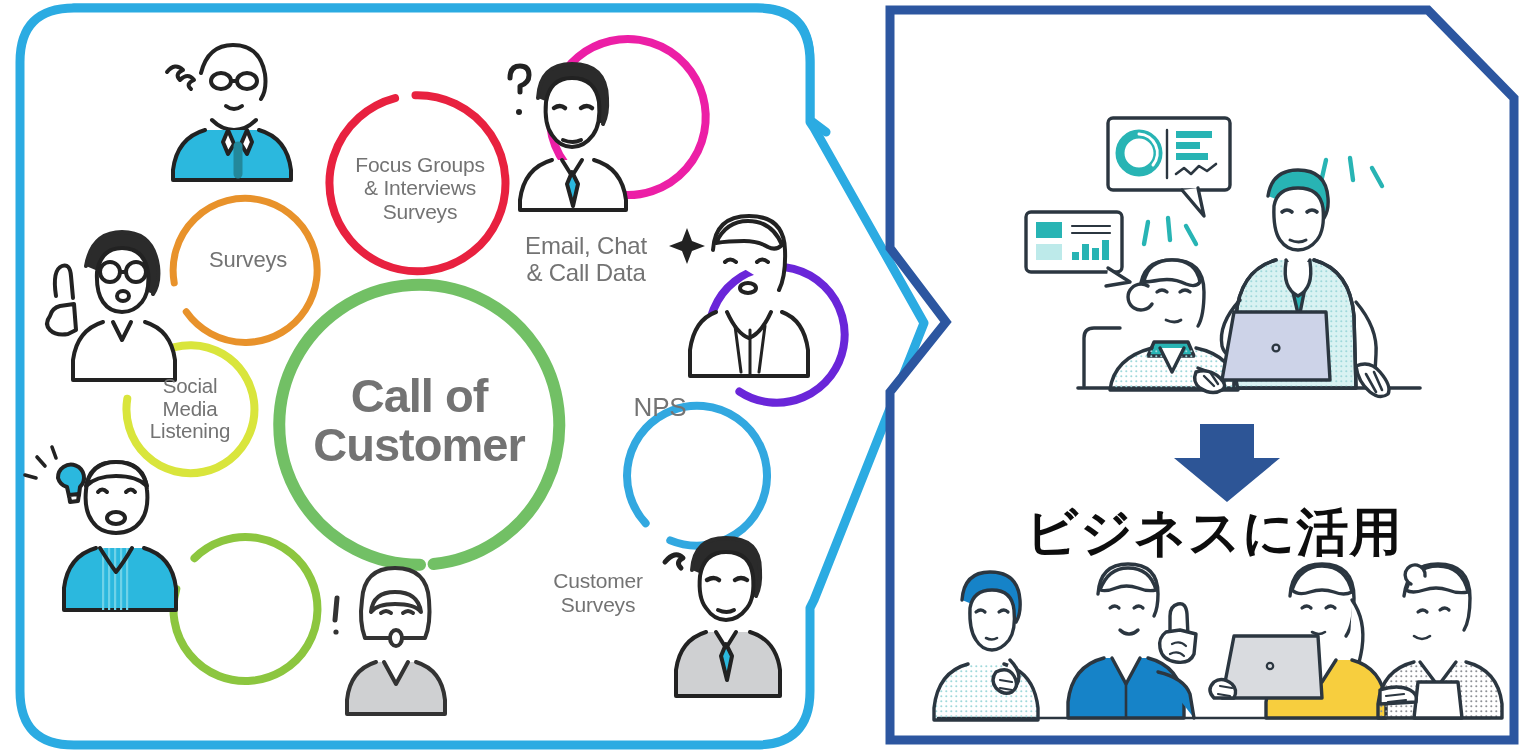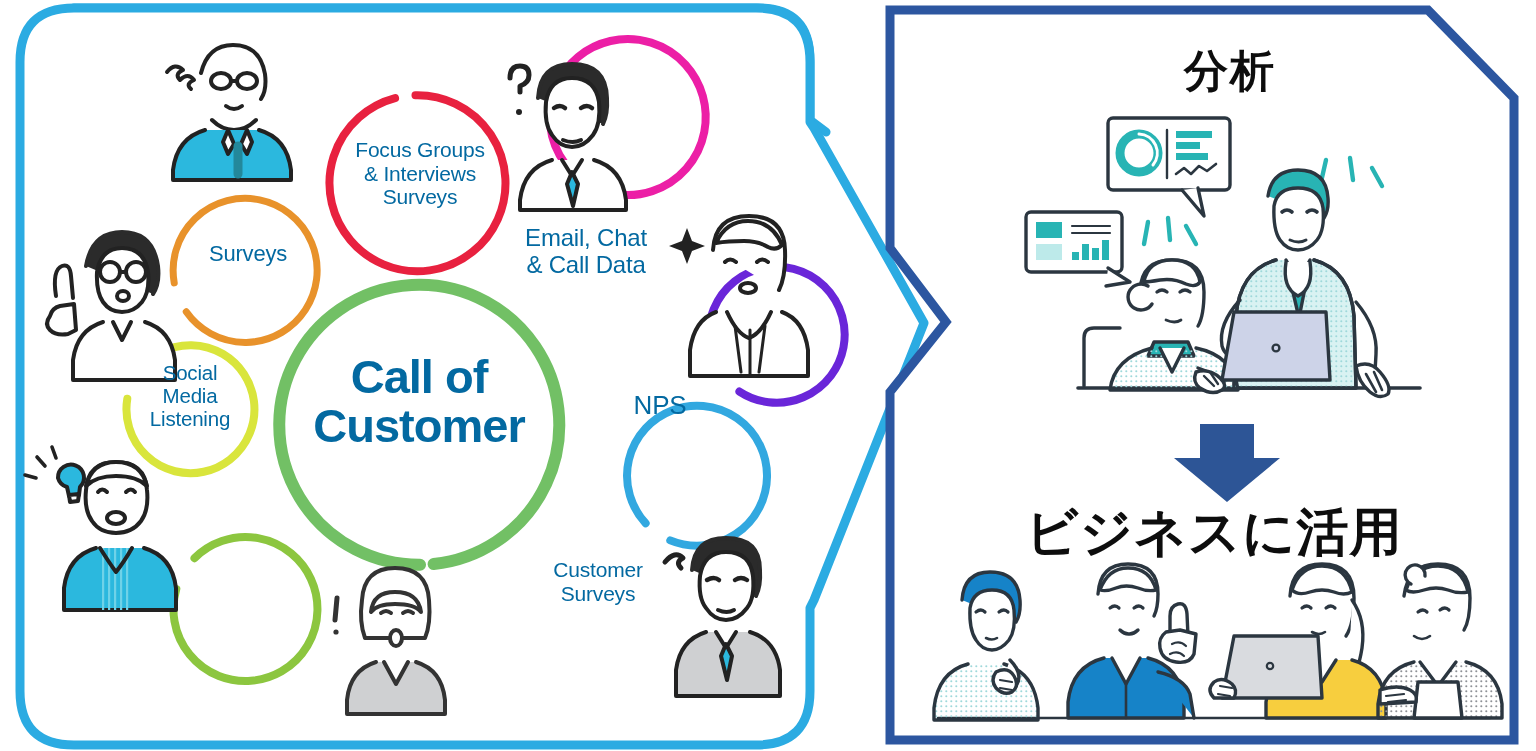--- a/index.html
+++ b/index.html
@@ -10,23 +10,23 @@
     font-family: "Liberation Sans", "DejaVu Sans", sans-serif;
     overflow: hidden;
   }
   #stage { position: relative; width: 1536px; height: 751px; background:#fff; }
 
   .layer-svg { position:absolute; left:0; top:0; width:1536px; height:751px; pointer-events:none; }
 
   
   .vcircle {
     position: absolute;
-    display: flex; align-items: flex-start; justify-content: center;
+    display: flex; align-items: center; justify-content: center;
     text-align: center;
-    color: #0369a1;
+    color: #737373;
     line-height: 1.12;
     font-weight: 400;
     letter-spacing: -0.2px;
   }
   .vcircle.center {
     font-weight: 700;
     letter-spacing: -1px;
     line-height: 1.05;
   }
 
@@ -368,17 +368,16 @@
 
 
   <div class="vcircle" style="left:128px; top:362px; width:124px; height:94px; font-size:20.5px;">
     <div>
       <div>Social</div>
       <div>Media</div>
       <div>Listening</div>
     </div>
   </div>
 
-  <div class="panel-title" style="left:1080px; top:42px; width:300px; font-size:44px; letter-spacing:2px;">分析</div>
 
   <div class="panel-title" style="left:984px; top:498px; width:460px; font-size:52px; letter-spacing:1px;">ビジネスに活用</div>
 
 </div>
 
 </body></html>

